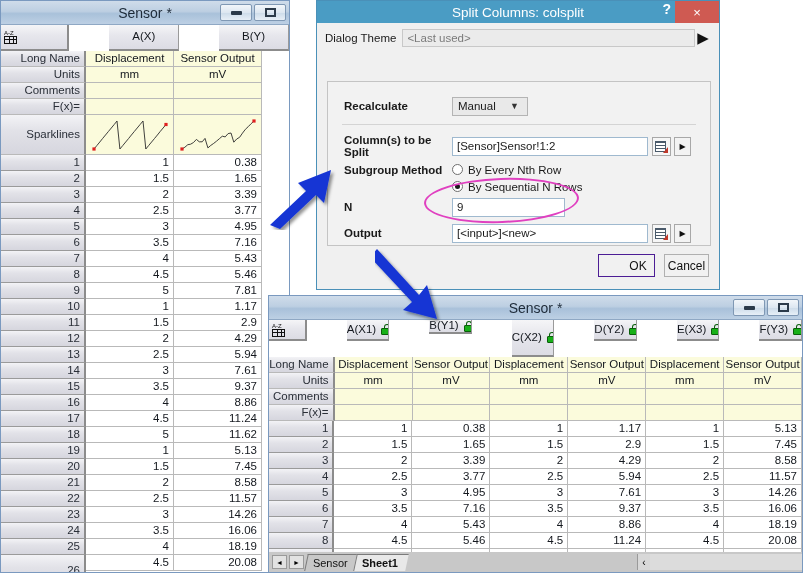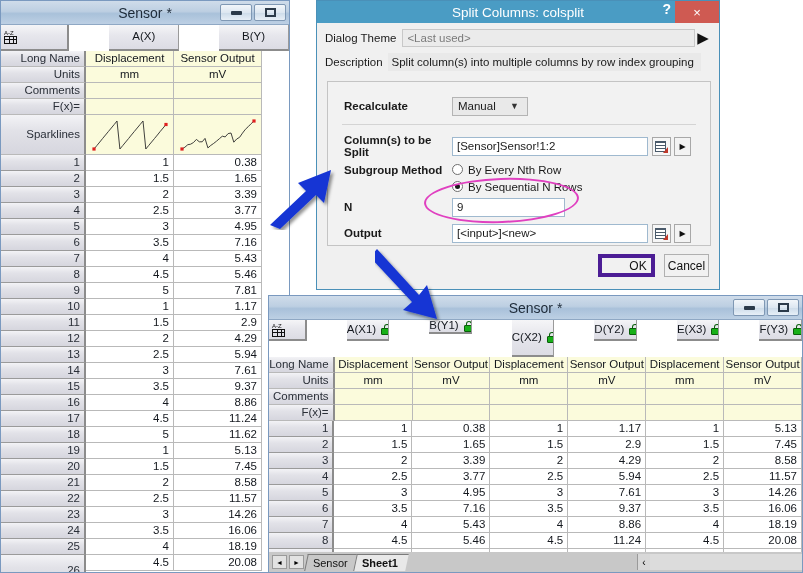--- a/index.html
+++ b/index.html
@@ -118,21 +118,21 @@
   .selbtn::after{content:"";position:absolute;right:2px;bottom:2px;width:0;height:0;
       border-left:5px solid transparent;border-bottom:6px solid #c0392b;}
   .combo { height:19px; border:1px solid #b4b4b4; background:#e9e9e9; display:flex; align-items:center;
            padding-left:5px; font-size:11.5px; color:#1a1a1a; position:relative;}
   .groupbox { position:absolute; border:1px solid #c4c4c4; background:#f2f2f2; }
   .radio { width:11px;height:11px;border:1px solid #6e6e6e;border-radius:50%;background:#fff;
            display:inline-block;position:relative;vertical-align:middle; }
   .radio.on::after{content:"";position:absolute;left:2px;top:2px;width:5px;height:5px;border-radius:50%;background:#1a1a1a;}
   .dbtn { height:23px; border:1px solid #b0b0b0; background:#f1f1f1; display:flex;
           align-items:center; justify-content:center; font-size:12px; color:#111; }
-  .dbtn.primary { border:4px solid #4c1d95;padding-left:23px; }
+  .dbtn.primary { border:1px solid #4c1d95;padding-left:23px; }
   .hr { height:1px; background:#d4d4d4; }
 
   .ellipse { position:absolute; border:2px solid #e040c0; border-radius:50%; }
   .arrow-svg { position:absolute; pointer-events:none; }
 </style>
 </head>
 <body>
 
 <div id="root">
 
@@ -336,24 +336,20 @@
       <span class="dlg-help">?</span>
       <span class="dlg-close">×</span>
     </div>
 
     <div class="dlg-row" style="height:26px; margin-top:2px;">
       <span class="dlg-lbl">Dialog Theme</span>
       <span class="txtfield" style="flex:1; margin-left:6px;">&lt;Last used&gt;</span>
       <span class="flat-arrow">▶</span>
     </div>
 
-    <div class="dlg-row" style="height:22px;">
-      <span class="dlg-lbl">Description</span>
-      <span class="txtfield grayro" style="flex:1; margin-left:5px; margin-right:10px;">Split column(s) into multiple columns by row index grouping</span>
-    </div>
 
     <div class="groupbox" style="left:10px; top:80px; width:384px; height:165px;">
 
       <div class="dlg-row" style="height:20px; margin-top:14px; padding-left:16px;">
         <span class="dlg-lbl-b" style="width:108px;">Recalculate</span>
         <span class="combo" style="width:76px;">Manual</span>
         <span style="position:relative; left:-18px; font-size:9px; color:#333;">▼</span>
       </div>
 
       <div class="hr" style="margin:8px 14px 0 14px;"></div>

